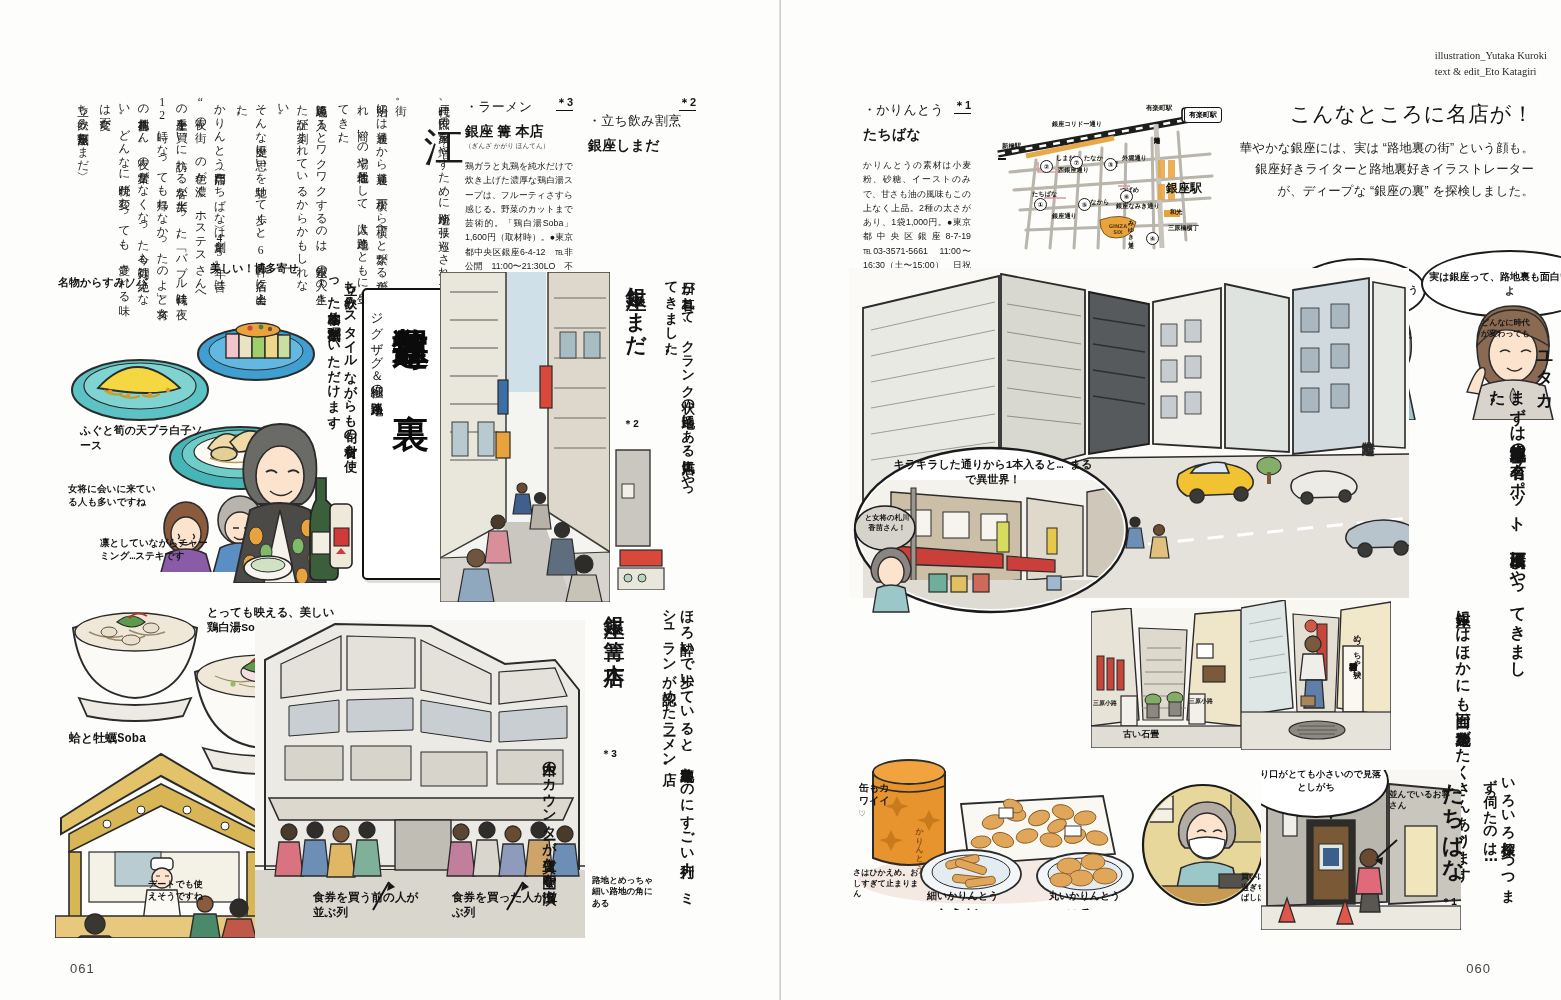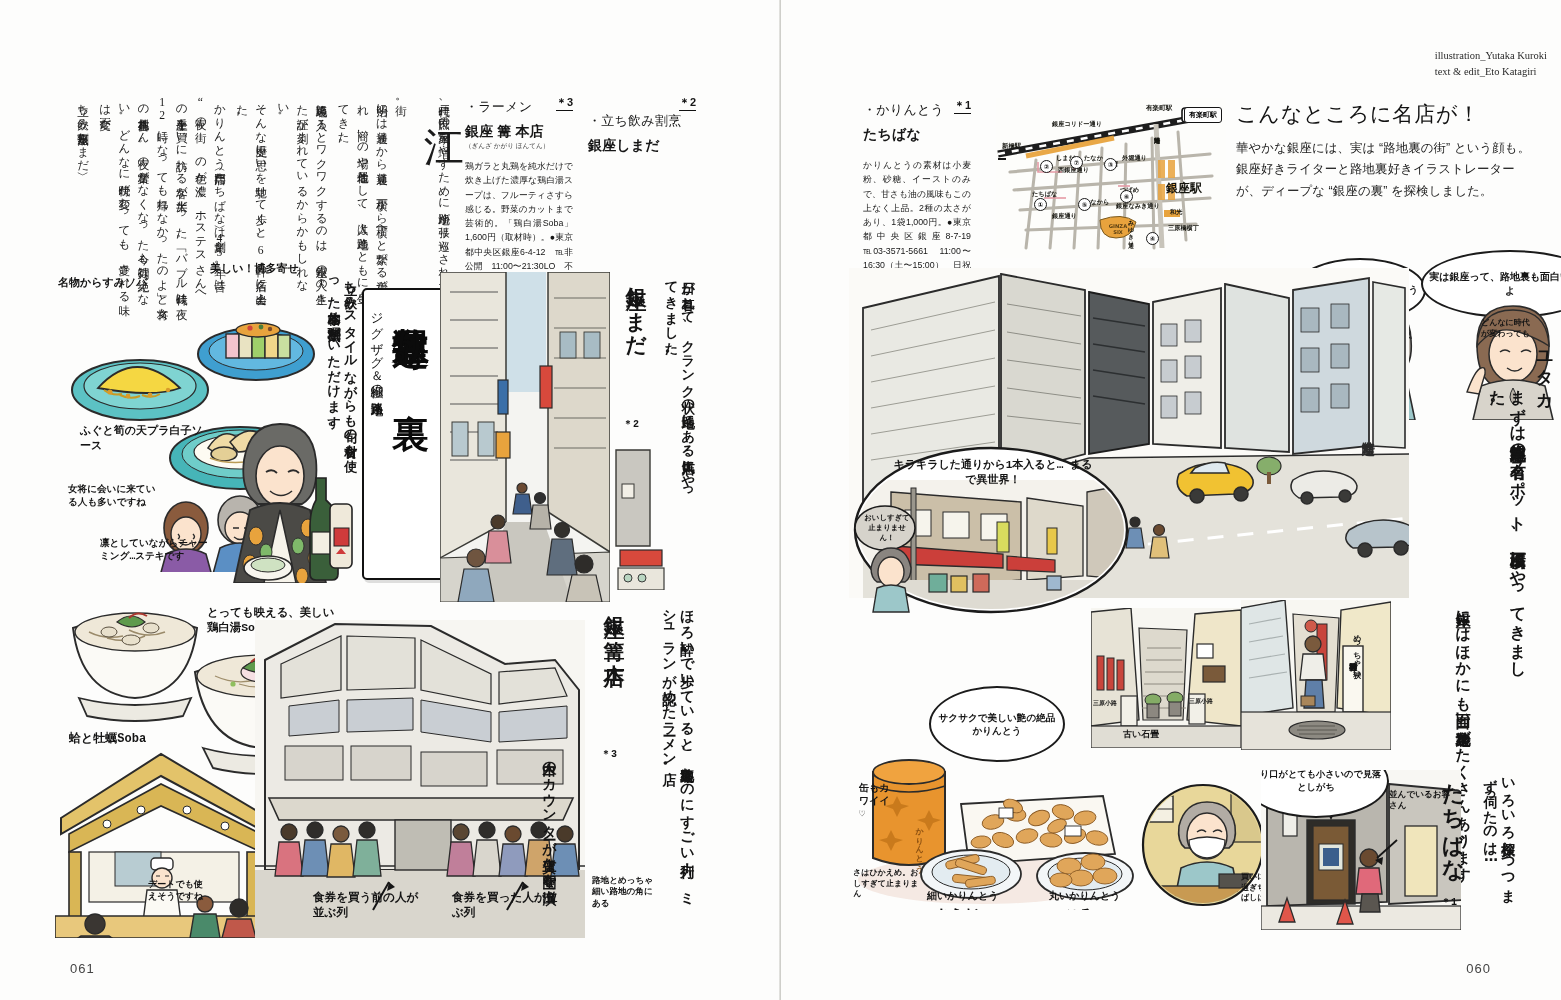--- a/index.html
+++ b/index.html
@@ -415,21 +415,21 @@
 
   <div class="gutter"></div>
 
   <div class="page right">
 
     <div class="credits">
       <div>illustration_Yutaka Kuroki</div>
       <div>text &amp; edit_Eto Katagiri</div>
     </div>
 
-    <div style="position:absolute;left:455px;top:100px;width:298px;">
+    <div style="position:absolute;left:455px;top:100px;width:298px;text-align:right;">
       <div class="kicker">こんなところに名店が！</div>
       <div class="lede">華やかな銀座には、実は “路地裏の街” という顔も。銀座好きライターと路地裏好きイラストレーターが、ディープな “銀座の裏” を探検しました。</div>
     </div>
 
     <div class="shopbox" style="left:82px;top:100px;">
       <span class="ref">＊1</span>
       <span class="cat">・かりんとう</span>
       <div class="nm">たちばな</div>
       <div class="body" style="margin-top:14px;">かりんとうの素材は小麦粉、砂糖、イーストのみで、甘さも油の風味もこの上なく上品。2種の太さがあり、1袋1,000円。●東京都中央区銀座8-7-19　℡03-3571-5661　11:00〜16:30（土〜15:00）　日祝休</div>
     </div>
@@ -667,21 +667,21 @@
 
         <ellipse cx="34" cy="88" rx="30" ry="22" fill="#d6d3cb" stroke="#1b1b1b" stroke-width="1.6"></ellipse>
 
         <g stroke="#2b2b2b" stroke-width="1.4">
           <path d="M20 128 q4 -20 20 -20 q16 0 20 20 q0 10 -6 14 l-28 0 q-6 -4 -6 -14Z" fill="#8a8580"></path>
           <ellipse cx="40" cy="132" rx="13" ry="15" fill="#fbe3cd"></ellipse>
           <path d="M26 148 q14 -6 28 0 l4 24 h-36Z" fill="#9cc7c9"></path>
         </g>
       </svg>
       <div class="cap" style="left:42px;top:18px;font-size:11px;width:200px;text-align:center;">キラキラした通りから1本入ると… まるで異世界！</div>
-      <div class="cap" style="left:12px;top:74px;font-size:7.4px;width:48px;text-align:center;">おいしすぎて止まりません！</div>
+      <div class="cap" style="left:12px;top:74px;font-size:7.4px;width:48px;text-align:center;">と女将の札川香苗さん！</div>
     </div>
 
     <div class="capv" style="left:706px;top:378px;height:300px;font-size:16px;">まずは銀座路地裏の有名スポット、三原橋横丁にやってきました。</div>
     <div class="capv" style="left:672px;top:600px;height:300px;font-size:15px;">銀座にはほかにも面白い路地裏がたくさんあります。</div>
 
     <div class="capv" style="left:578px;top:432px;height:100px;font-size:13px;color:#2a2a2a;">晴海通り</div>
 
     <div class="illu" style="left:310px;top:608px;width:150px;height:140px;">
       <svg viewBox="0 0 150 140" width="150" height="140">
         <rect x="0" y="0" width="150" height="140" fill="#f7f6f1"></rect>
@@ -803,23 +803,20 @@
           <ellipse cx="208" cy="150" rx="11" ry="7"></ellipse>
         </g>
       </svg>
       <div class="cap" style="left:6px;top:52px;font-size:10px;width:34px;line-height:1.3;">缶もカワイイ♡</div>
       <div class="cap" style="left:-8px;top:138px;font-size:8px;width:78px;">甘さはひかえめ。おいしすぎて止まりません</div>
       <div class="cap" style="left:74px;top:160px;font-size:10px;">細いかりんとう</div>
       <div class="cap" style="left:82px;top:176px;font-size:14px;">さえだ</div>
       <div class="cap" style="left:196px;top:160px;font-size:10px;">丸いかりんとう</div>
       <div class="cap" style="left:212px;top:176px;font-size:14px;">ころ</div>
     </div>
-    <div class="bub" style="left:148px;top:686px;width:122px;height:62px;font-size:9.6px;padding:5px;">
-      <span>サクサクで美しい艶の絶品かりんとう</span>
-    </div>
 
     <div class="illu" style="left:352px;top:782px;width:140px;height:126px;">
       <svg viewBox="0 0 140 126" width="140" height="126">
         <circle cx="70" cy="63" r="60" fill="#e8d79a" stroke="#1b1b1b" stroke-width="2.2"></circle>
         <clipPath id="ladyclip">
             <circle cx="70" cy="63" r="58"></circle>
           </clipPath>
         <g clip-path="url(#ladyclip)">
           <rect x="0" y="0" width="140" height="126" fill="#e8d79a"></rect>
           <rect x="6" y="14" width="34" height="26" fill="#f4f0e2" stroke="#2b2b2b" stroke-width="1.4"></rect>

